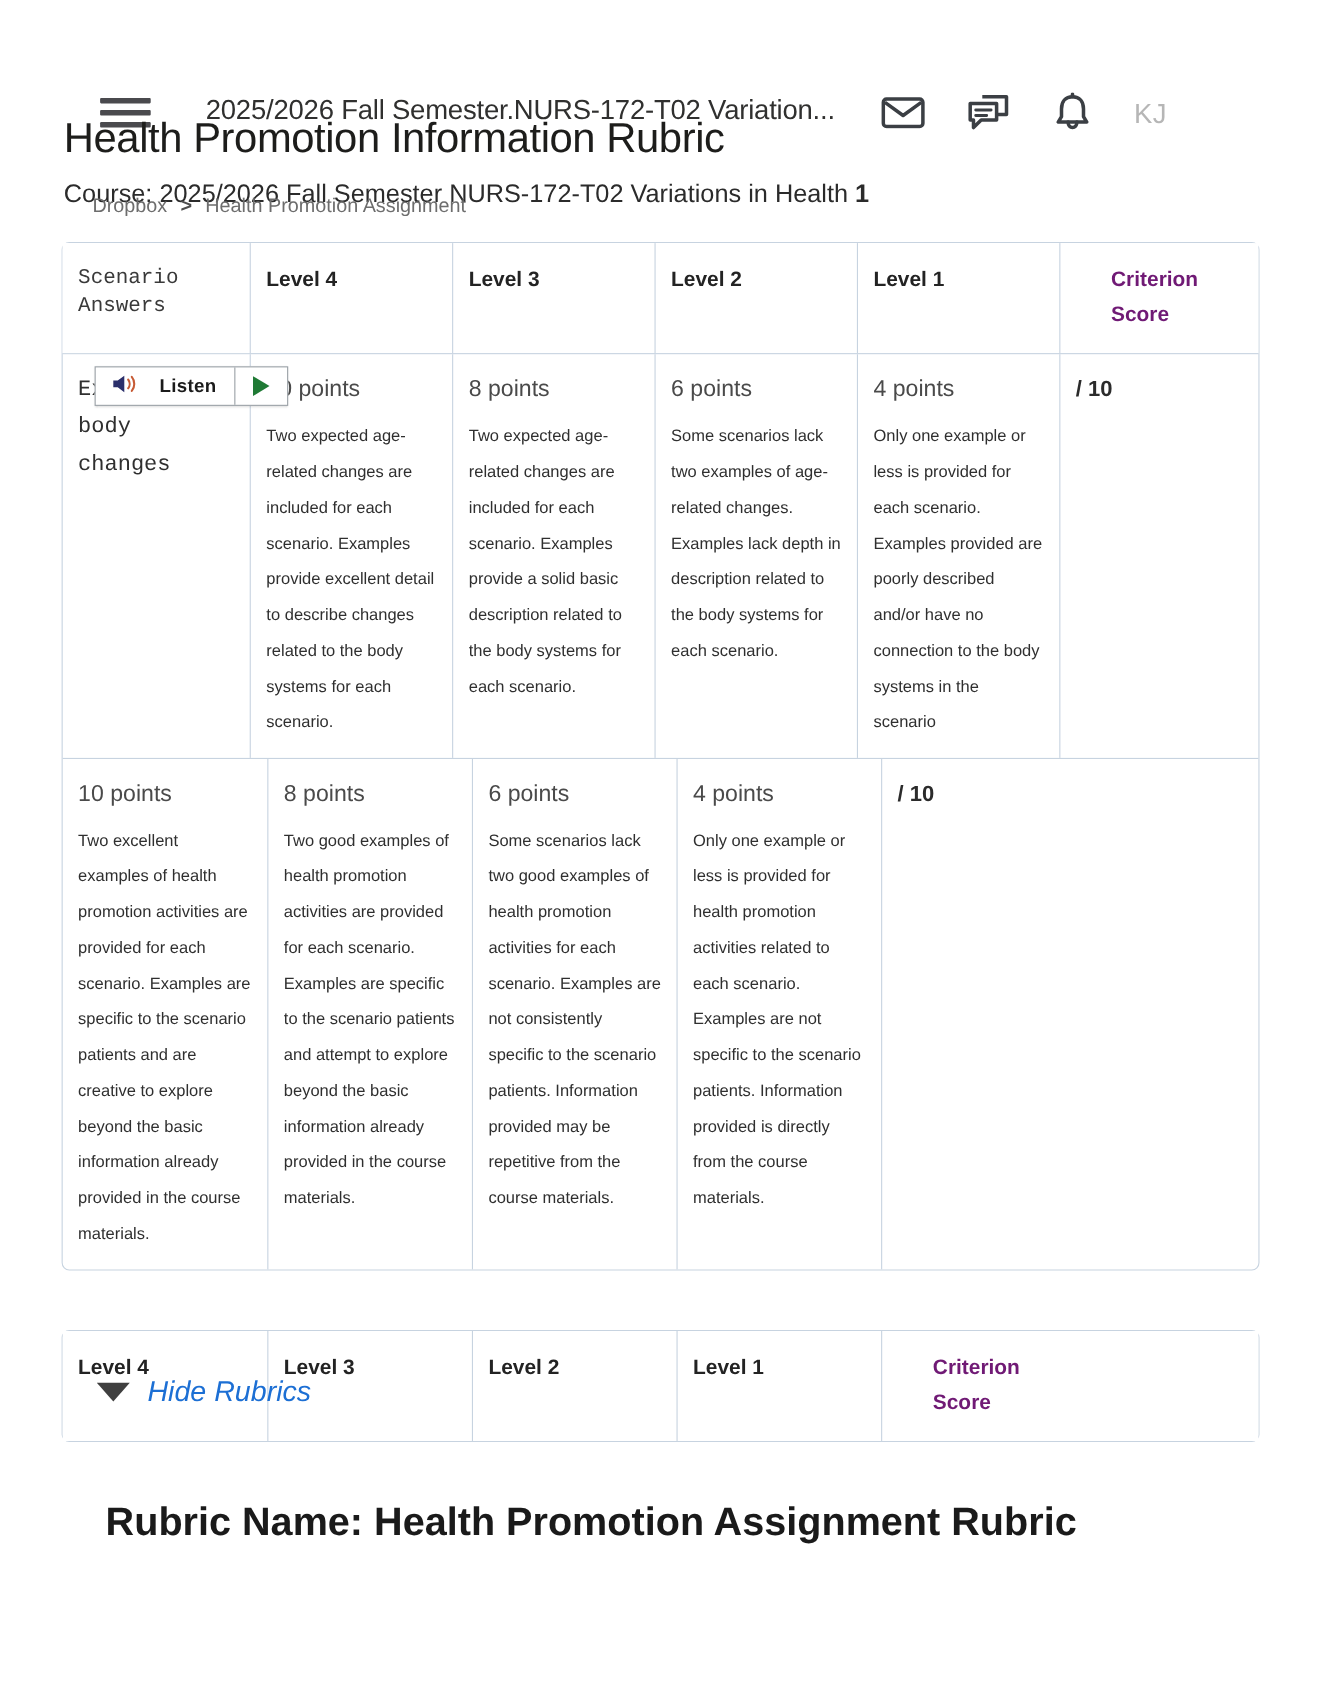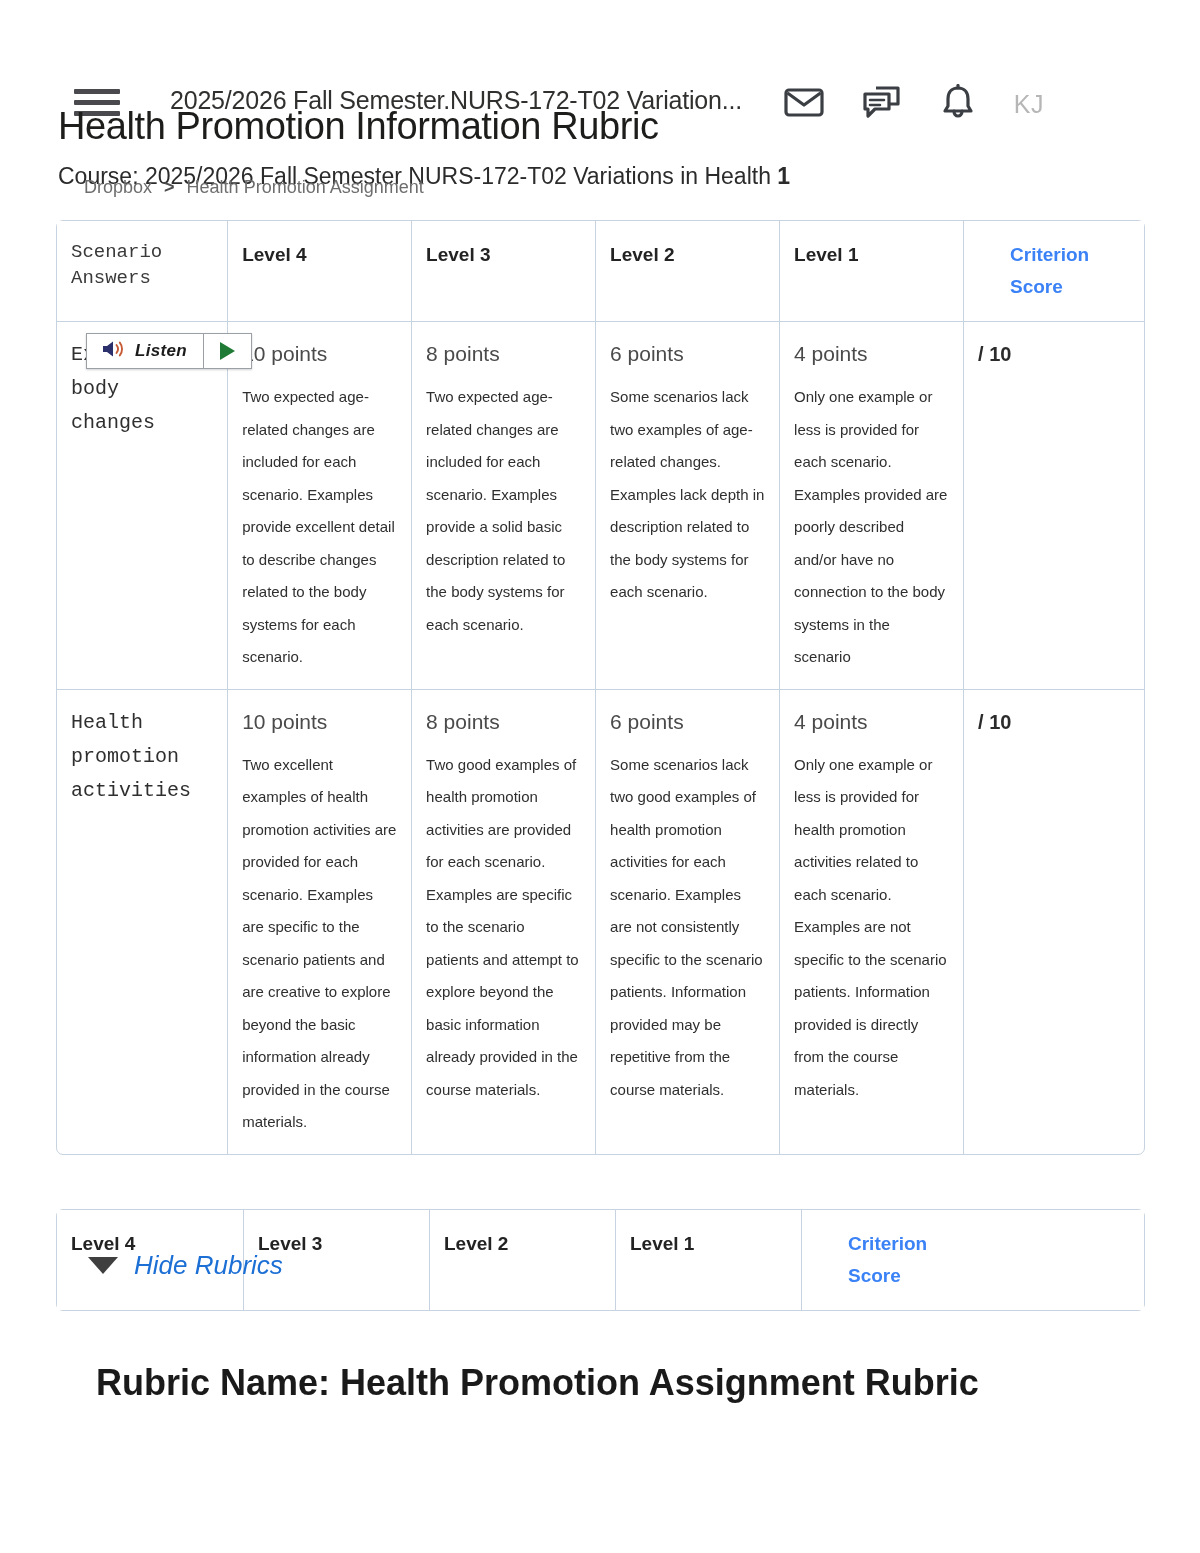--- a/index.html
+++ b/index.html
@@ -12,21 +12,21 @@
     overflow: hidden;
   }
   #page {
     position: relative;
     width: 1200px; height: 1553px;
     background: #ffffff;
   }
 
   
   .topbar {
-    position: absolute; left: 0; top: 78px;
+    position: absolute; left: 17px; top: 78px;
     width: 1104px; height: 58px;
   }
   .hamburger {
     position: absolute; left: 74px; top: 7px;
     width: 50px; height: 34px;
     display: flex; flex-direction: column; justify-content: center; gap: 6px;
   }
   .hamburger i {
     display: block; height: 5px; width: 46px;
     background: #4a4a4e; border-radius: 1px;
@@ -82,21 +82,21 @@
     color: #2f2f2f;
   }
   .rt-cell + .rt-cell { border-left: 1px solid #c7d3e0; }
   .c-crit  { width: 172px; border-left: none !important; font-family: Liberation Mono, monospace; }
   .c-lv    { width: 186px; }
   .c-score { width: 183px; }
 
   .rt-head .rt-cell { padding-top: 18px; padding-bottom: 18px; }
   .rt-head .c-crit { font-size: 19px; line-height: 26px; color: #3a3a3a; }
   .rt-head .lvl { font-weight: bold; font-size: 19px; color: #232323; }
-  .rt-head .crit-score-label { font-weight: bold; font-size: 19px; color: #3b82f6; padding-left: 32px; display: inline-block; }
+  .rt-head .crit-score-label { font-weight: bold; font-size: 19px; color: #701a75; padding-left: 32px; display: inline-block; }
 
   .crit-label { font-size: 20px; line-height: 34px; color: #2f2f2f; }
   .points { font-size: 21px; color: #4a4a4a; margin-bottom: 10px; display: block; }
   .desc { font-size: 15px; line-height: 31.5px; color: #2f2f2f; }
   .score-val { font-size: 20px; font-weight: bold; color: #2b2b2b; }
 
   
   .rt-head { background: #fff; }
   .rt-head .c-crit { background: #fff; }
 
@@ -104,23 +104,22 @@
   .listen-widget {
     position: absolute; left: 86px; top: 333px;
     display: flex; align-items: stretch;
     background: #ffffff;
     border: 1px solid #9aa0a6;
     box-shadow: 0 1px 2px rgba(0,0,0,0.18);
     z-index: 40;
     height: 36px;
   }
   .listen-main {
-    display: flex; align-items: center; gap: 8px;
+    display: flex; align-items: center; gap: 18px;
     padding: 0 16px 0 14px;
-    font-style: italic;
   }
   .listen-label {
     font-size: 17px; font-weight: bold; color: #1b1b1b;
     letter-spacing: 0.3px;
   }
   .listen-play {
     border-left: 1px solid #9aa0a6;
     width: 48px;
     display: flex; align-items: center; justify-content: center;
   }
@@ -243,23 +242,20 @@
       <div class="rt-cell c-lv">
         <span class="points">4 points</span>
         <span class="desc">Only one example or less is provided for each scenario. Examples provided are poorly described and/or have no connection to the body systems in the scenario</span>
       </div>
       <div class="rt-cell c-score">
         <span class="score-val">/ 10</span>
       </div>
     </div>
 
     <div class="rt-row">
-      <div class="rt-cell c-crit">
-        <span class="crit-label">Health promotion activities</span>
-      </div>
       <div class="rt-cell c-lv">
         <span class="points">10 points</span>
         <span class="desc">Two excellent examples of health promotion activities are provided for each scenario. Examples are specific to the scenario patients and are creative to explore beyond the basic information already provided in the course materials.</span>
       </div>
       <div class="rt-cell c-lv">
         <span class="points">8 points</span>
         <span class="desc">Two good examples of health promotion activities are provided for each scenario. Examples are specific to the scenario patients and attempt to explore beyond the basic information already provided in the course materials.</span>
       </div>
       <div class="rt-cell c-lv">
         <span class="points">6 points</span>

